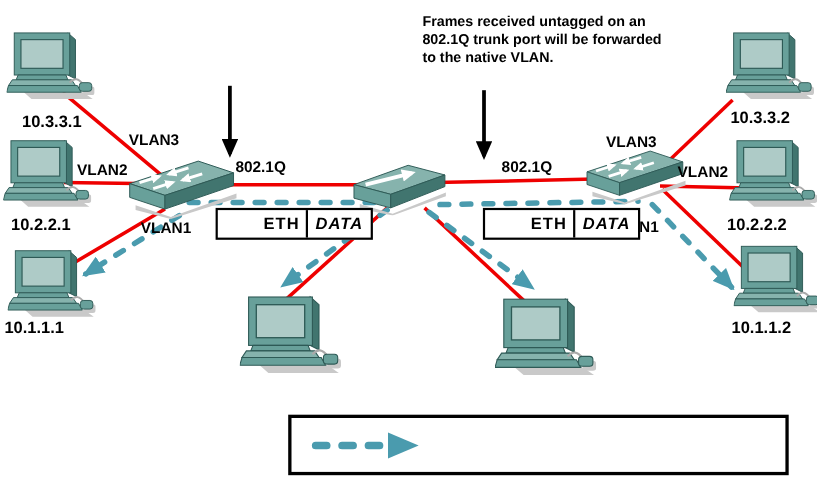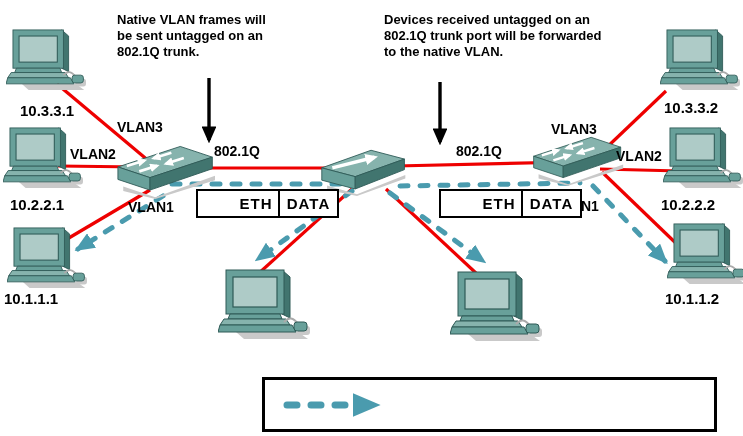--- a/index.html
+++ b/index.html
@@ -26,21 +26,21 @@
   
   .lbl{position:absolute;font-weight:bold;color:#000;white-space:nowrap;line-height:1.1;}
   .note{font-size:13px;line-height:16px;white-space:pre-line;}
   .tag{font-size:14px;}
   .ip{font-size:15px;}
   
   .frame-box{position:absolute;display:flex;background:#fff;border:2px solid #000;height:25px;}
   .frame-cell{display:flex;align-items:center;justify-content:center;
     font-weight:bold;font-size:15px;color:#000;letter-spacing:1px;}
   .cell-eth{width:44px;border-right:2px solid #000;padding-left:36px;}
-  .cell-data{width:57px;}
+  .cell-data{width:57px;font-style:italic;}
   
   #legend{position:absolute;left:262px;top:377px;width:449px;height:49px;
     border:3px solid #000;background:#fff;display:flex;align-items:center;}
   #legend-label{font-weight:bold;font-size:14px;color:#000;margin-left:16px;white-space:nowrap;}
 </style>
 </head>
 <body>
 
 <div id="canvas">
 
@@ -121,24 +121,21 @@
     <use href="#pc" x="450" y="270" width="92" height="72"></use>
     <use href="#pc" x="660" y="28" width="80" height="63"></use>
     <use href="#pc" x="663" y="126" width="80" height="63"></use>
     <use href="#pc" x="667" y="222" width="80" height="63"></use>
 
     <use href="#sw" x="116" y="142" width="100" height="57"></use>
     <use href="#br" x="320" y="145" width="88" height="51"></use>
     <use href="#sw" x="532" y="133" width="92" height="53"></use>
   </svg>
 
-  <div class="lbl note" style="left:117px;top:12px;width:190px;">Native VLAN frames will
-be sent untagged on an
-802.1Q trunk.</div>
-  <div class="lbl note" style="left:384px;top:12px;width:265px;">Devices received untagged on an
+  <div class="lbl note" style="left:384px;top:12px;width:265px;">Frames received untagged on an
 802.1Q trunk port will be forwarded
 to the native VLAN.</div>
 
   <div class="lbl tag" style="left:117px;top:120px;">VLAN3</div>
   <div class="lbl tag" style="left:70px;top:147px;">VLAN2</div>
   <div class="lbl tag" style="left:128px;top:200px;">VLAN1</div>
   <div class="lbl tag" style="left:214px;top:144px;">802.1Q</div>
   <div class="lbl ip" style="left:20px;top:87px;margin-top:16px;">10.3.3.1</div>
   <div class="lbl ip" style="left:10px;top:197px;">10.2.2.1</div>
   <div class="lbl ip" style="left:4px;top:291px;">10.1.1.1</div>

